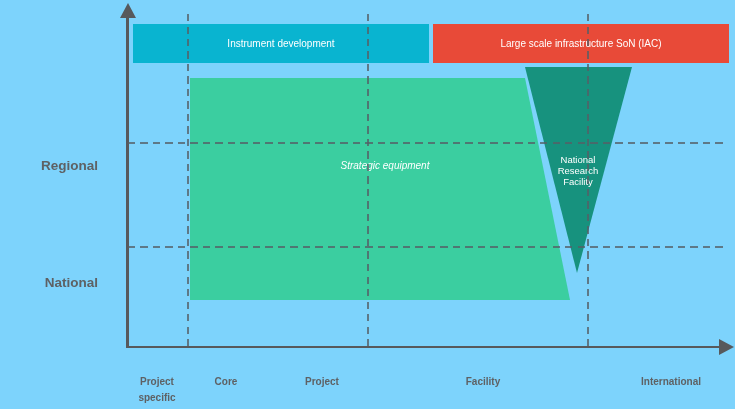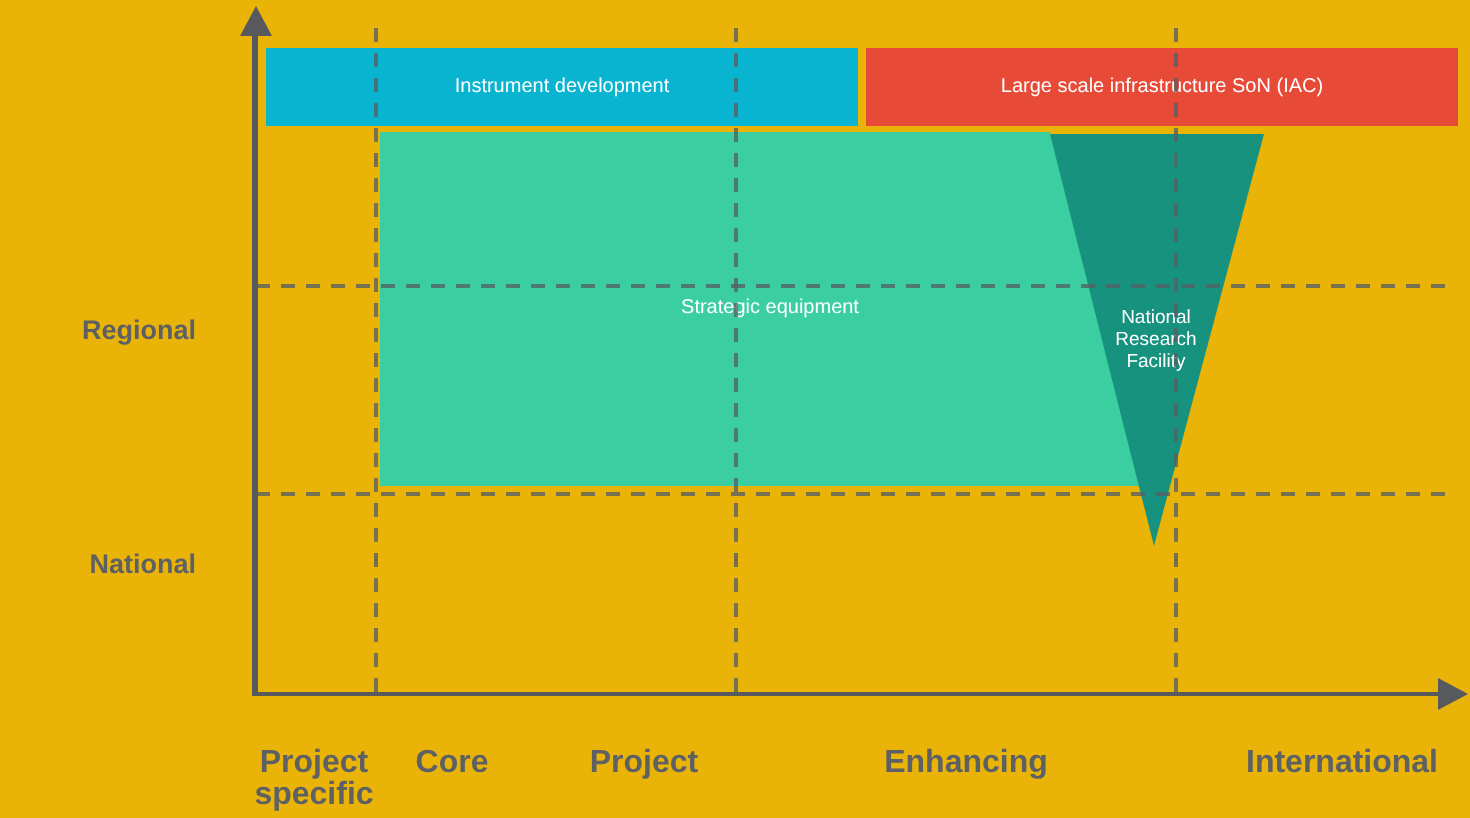--- a/index.html
+++ b/index.html
@@ -1,17 +1,17 @@
 <!DOCTYPE html>
 <html><head>
 <meta charset="utf-8">
 <style>
   html,body{margin:0;padding:0;background:#fff;}
   #canvas{
-    position:relative;width:735px;height:409px;background:#eab308;
+    position:relative;width:735px;height:409px;background:#7dd3fc;
     font-family:"Liberation Sans",sans-serif;overflow:hidden;
   }
   
   .axis-line{position:absolute;background:#57595c;}
   #y-axis{left:126px;top:16px;width:2.5px;height:332px;}
   #x-axis{left:126px;top:345.8px;width:600px;height:2.5px;}
   .arrow{position:absolute;width:0;height:0;}
   #y-arrow{left:119.5px;top:3px;border-left:8px solid transparent;border-right:8px solid transparent;border-bottom:15px solid #57595c;}
   #x-arrow{left:719px;top:339px;border-top:8px solid transparent;border-bottom:8px solid transparent;border-left:15px solid #57595c;}
   
@@ -20,31 +20,31 @@
   .hdash{position:absolute;left:128px;width:597px;height:2px;z-index:5;
     background:repeating-linear-gradient(to right,rgba(85,95,102,.78) 0 7px,transparent 7px 12.5px);}
   
   .block{position:absolute;display:flex;align-items:center;justify-content:center;z-index:2;}
   .block-label{color:#fff;font-size:10px;line-height:11.5px;text-align:center;}
   #block-instrument{left:133px;top:24px;width:296px;height:39px;}
   #block-largescale{left:433px;top:24px;width:296px;height:39px;}
   #block-grants{left:133px;top:66px;width:52px;height:279px;}
   #block-grants .block-label{width:50px;}
   #block-core{left:191px;top:251px;width:173px;height:92px;}
-  #block-strategic{left:190px;top:66px;width:380px;height:177px;
-    clip-path:polygon(0 0,335px 0,100% 100%,0 100%);}
+  #block-strategic{left:190px;top:78px;width:380px;height:222px;
+    clip-path:polygon(0 0,335px 0,100% 100%,0 100%);font-style:italic;}
   #block-strategic .block-label{position:absolute;left:195px;top:88px;transform:translate(-50%,-50%);white-space:nowrap;}
   #block-nrf{left:525px;top:67px;width:107px;height:206px;z-index:3;
     clip-path:polygon(0 0,100% 0,52px 100%);}
   #block-nrf .block-label{position:absolute;left:53px;top:103px;transform:translate(-50%,-50%);width:48px;font-size:9.5px;line-height:11px;}
   
   .ylabel{position:absolute;right:637px;transform:translateY(-50%);white-space:nowrap;
     color:#5e6164;font-size:13.5px;font-weight:700;z-index:4;}
   .xlabel{position:absolute;top:374px;transform:translateX(-50%);white-space:nowrap;text-align:center;
-    color:#5e6164;font-size:16px;font-weight:700;line-height:15.5px;z-index:4;}
+    color:#5e6164;font-size:10px;font-weight:700;line-height:15.5px;z-index:4;}
   .xlabel.wrap{white-space:normal;width:62px;}
 </style>
 </head>
 <body>
 
 <div id="canvas">
 
   <div id="y-axis" class="axis-line"></div>
   <div id="x-axis" class="axis-line"></div>
   <div id="y-arrow" class="arrow"></div>
@@ -73,16 +73,16 @@
   <div class="vdash" style="left:586.5px"></div>
   <div class="hdash" style="top:141.5px"></div>
   <div class="hdash" style="top:246px"></div>
 
   <div class="ylabel" style="top:165px">Regional</div>
   <div class="ylabel" style="top:282px">National</div>
 
   <div class="xlabel wrap" style="left:157px">Project specific</div>
   <div class="xlabel" style="left:226px">Core</div>
   <div class="xlabel" style="left:322px">Project</div>
-  <div class="xlabel" style="left:483px">Enhancing</div>
+  <div class="xlabel" style="left:483px">Facility</div>
   <div class="xlabel" style="left:671px">International</div>
 
 </div>
 
 </body></html>

